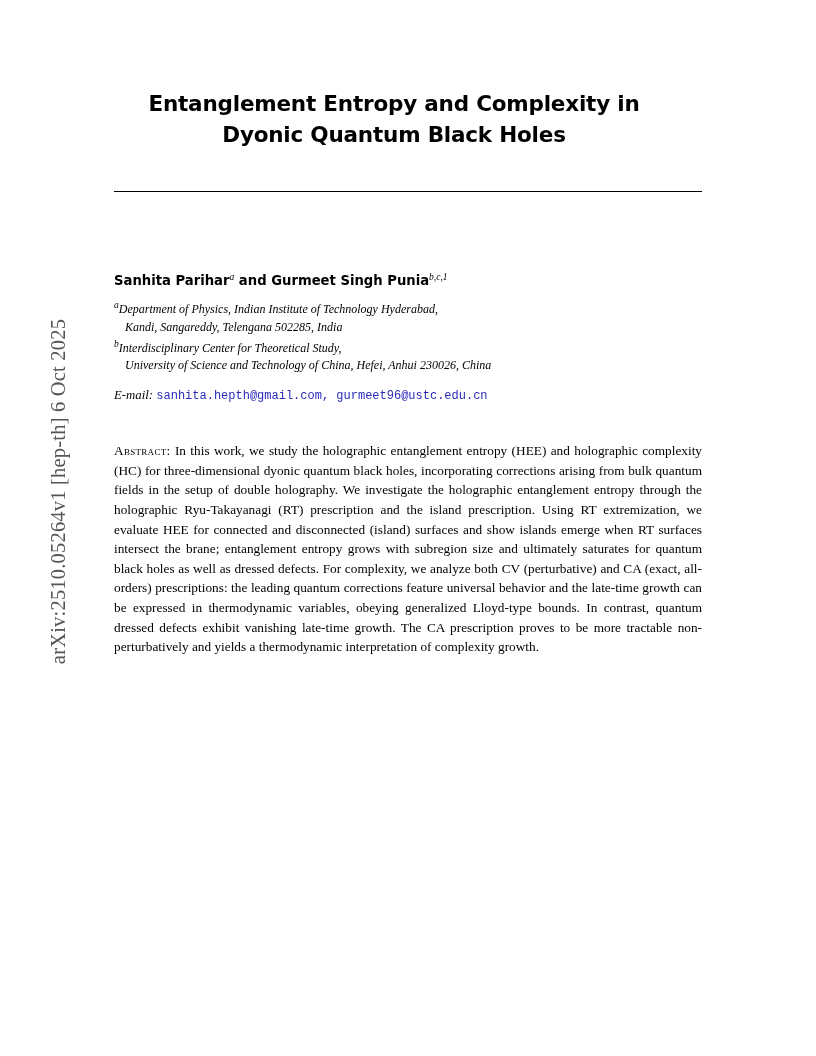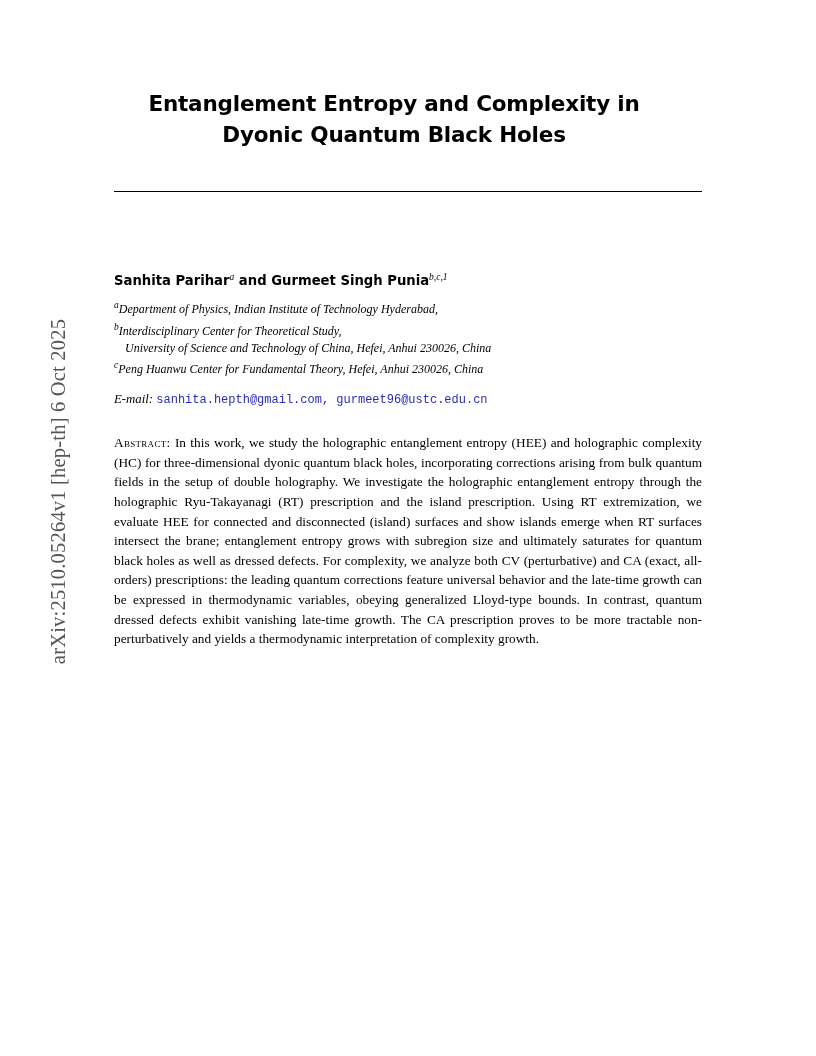--- a/index.html
+++ b/index.html
@@ -99,21 +99,21 @@
     color: #000;
   }
   .email-link {
     font-family: "Liberation Mono", monospace;
     font-style: normal;
     font-size: 12px;
     color: #2b2bbb;
     text-decoration: none;
   }
   .abstract {
-    margin-top: 26px;
+    margin-top: 38px;
     font-family: "Liberation Serif", serif;
     font-size: 13.3px;
     line-height: 19.6px;
     text-align: justify;
     color: #000;
     width: 588px;
   }
   .smallcaps {
     font-variant: small-caps;
     letter-spacing: 0.3px;
@@ -133,28 +133,28 @@
     <div class="rule"></div>
 
     <div class="authors">
       <span>Sanhita Parihar</span><sup>a</sup><span> and Gurmeet Singh Punia</span><sup>b,c,1</sup>
     </div>
 
     <div class="affils">
       <div class="affil-line">
         <span class="marker">a</span><span>Department of Physics, Indian Institute of Technology Hyderabad,</span>
       </div>
+      <div class="affil-line affil-indent">
+        <span>Kandi, Sangareddy, Telengana 502285, India</span>
+      </div>
       <div class="affil-line">
         <span class="marker">b</span><span>Interdisciplinary Center for Theoretical Study,</span>
       </div>
       <div class="affil-line affil-indent">
         <span>University of Science and Technology of China, Hefei, Anhui 230026, China</span>
-      </div>
-      <div class="affil-line">
-        <span class="marker">c</span><span>Peng Huanwu Center for Fundamental Theory, Hefei, Anhui 230026, China</span>
       </div>
     </div>
 
     <div class="email-line">
       <span>E-mail:</span>
       <a class="email-link" href="#">sanhita.hepth@gmail.com</a><span class="email-link">, </span><a class="email-link" href="#">gurmeet96@ustc.edu.cn</a>
     </div>
 
     <div class="abstract">
       <span class="smallcaps">Abstract:</span><span> In this work, we study the holographic entanglement entropy (HEE) and holographic complexity (HC) for three-dimensional dyonic quantum black holes, incorporating corrections arising from bulk quantum fields in the setup of double holography. We investigate the holographic entanglement entropy through the holographic Ryu-Takayanagi (RT) prescription and the island prescription. Using RT extremization, we evaluate HEE for connected and disconnected (island) surfaces and show islands emerge when RT surfaces intersect the brane; entanglement entropy grows with subregion size and ultimately saturates for quantum black holes as well as dressed defects. For complexity, we analyze both CV (perturbative) and CA (exact, all-orders) prescriptions: the leading quantum corrections feature universal behavior and the late-time growth can be expressed in thermodynamic variables, obeying generalized Lloyd-type bounds. In contrast, quantum dressed defects exhibit vanishing late-time growth. The CA prescription proves to be more tractable non-perturbatively and yields a thermodynamic interpretation of complexity growth.</span>

